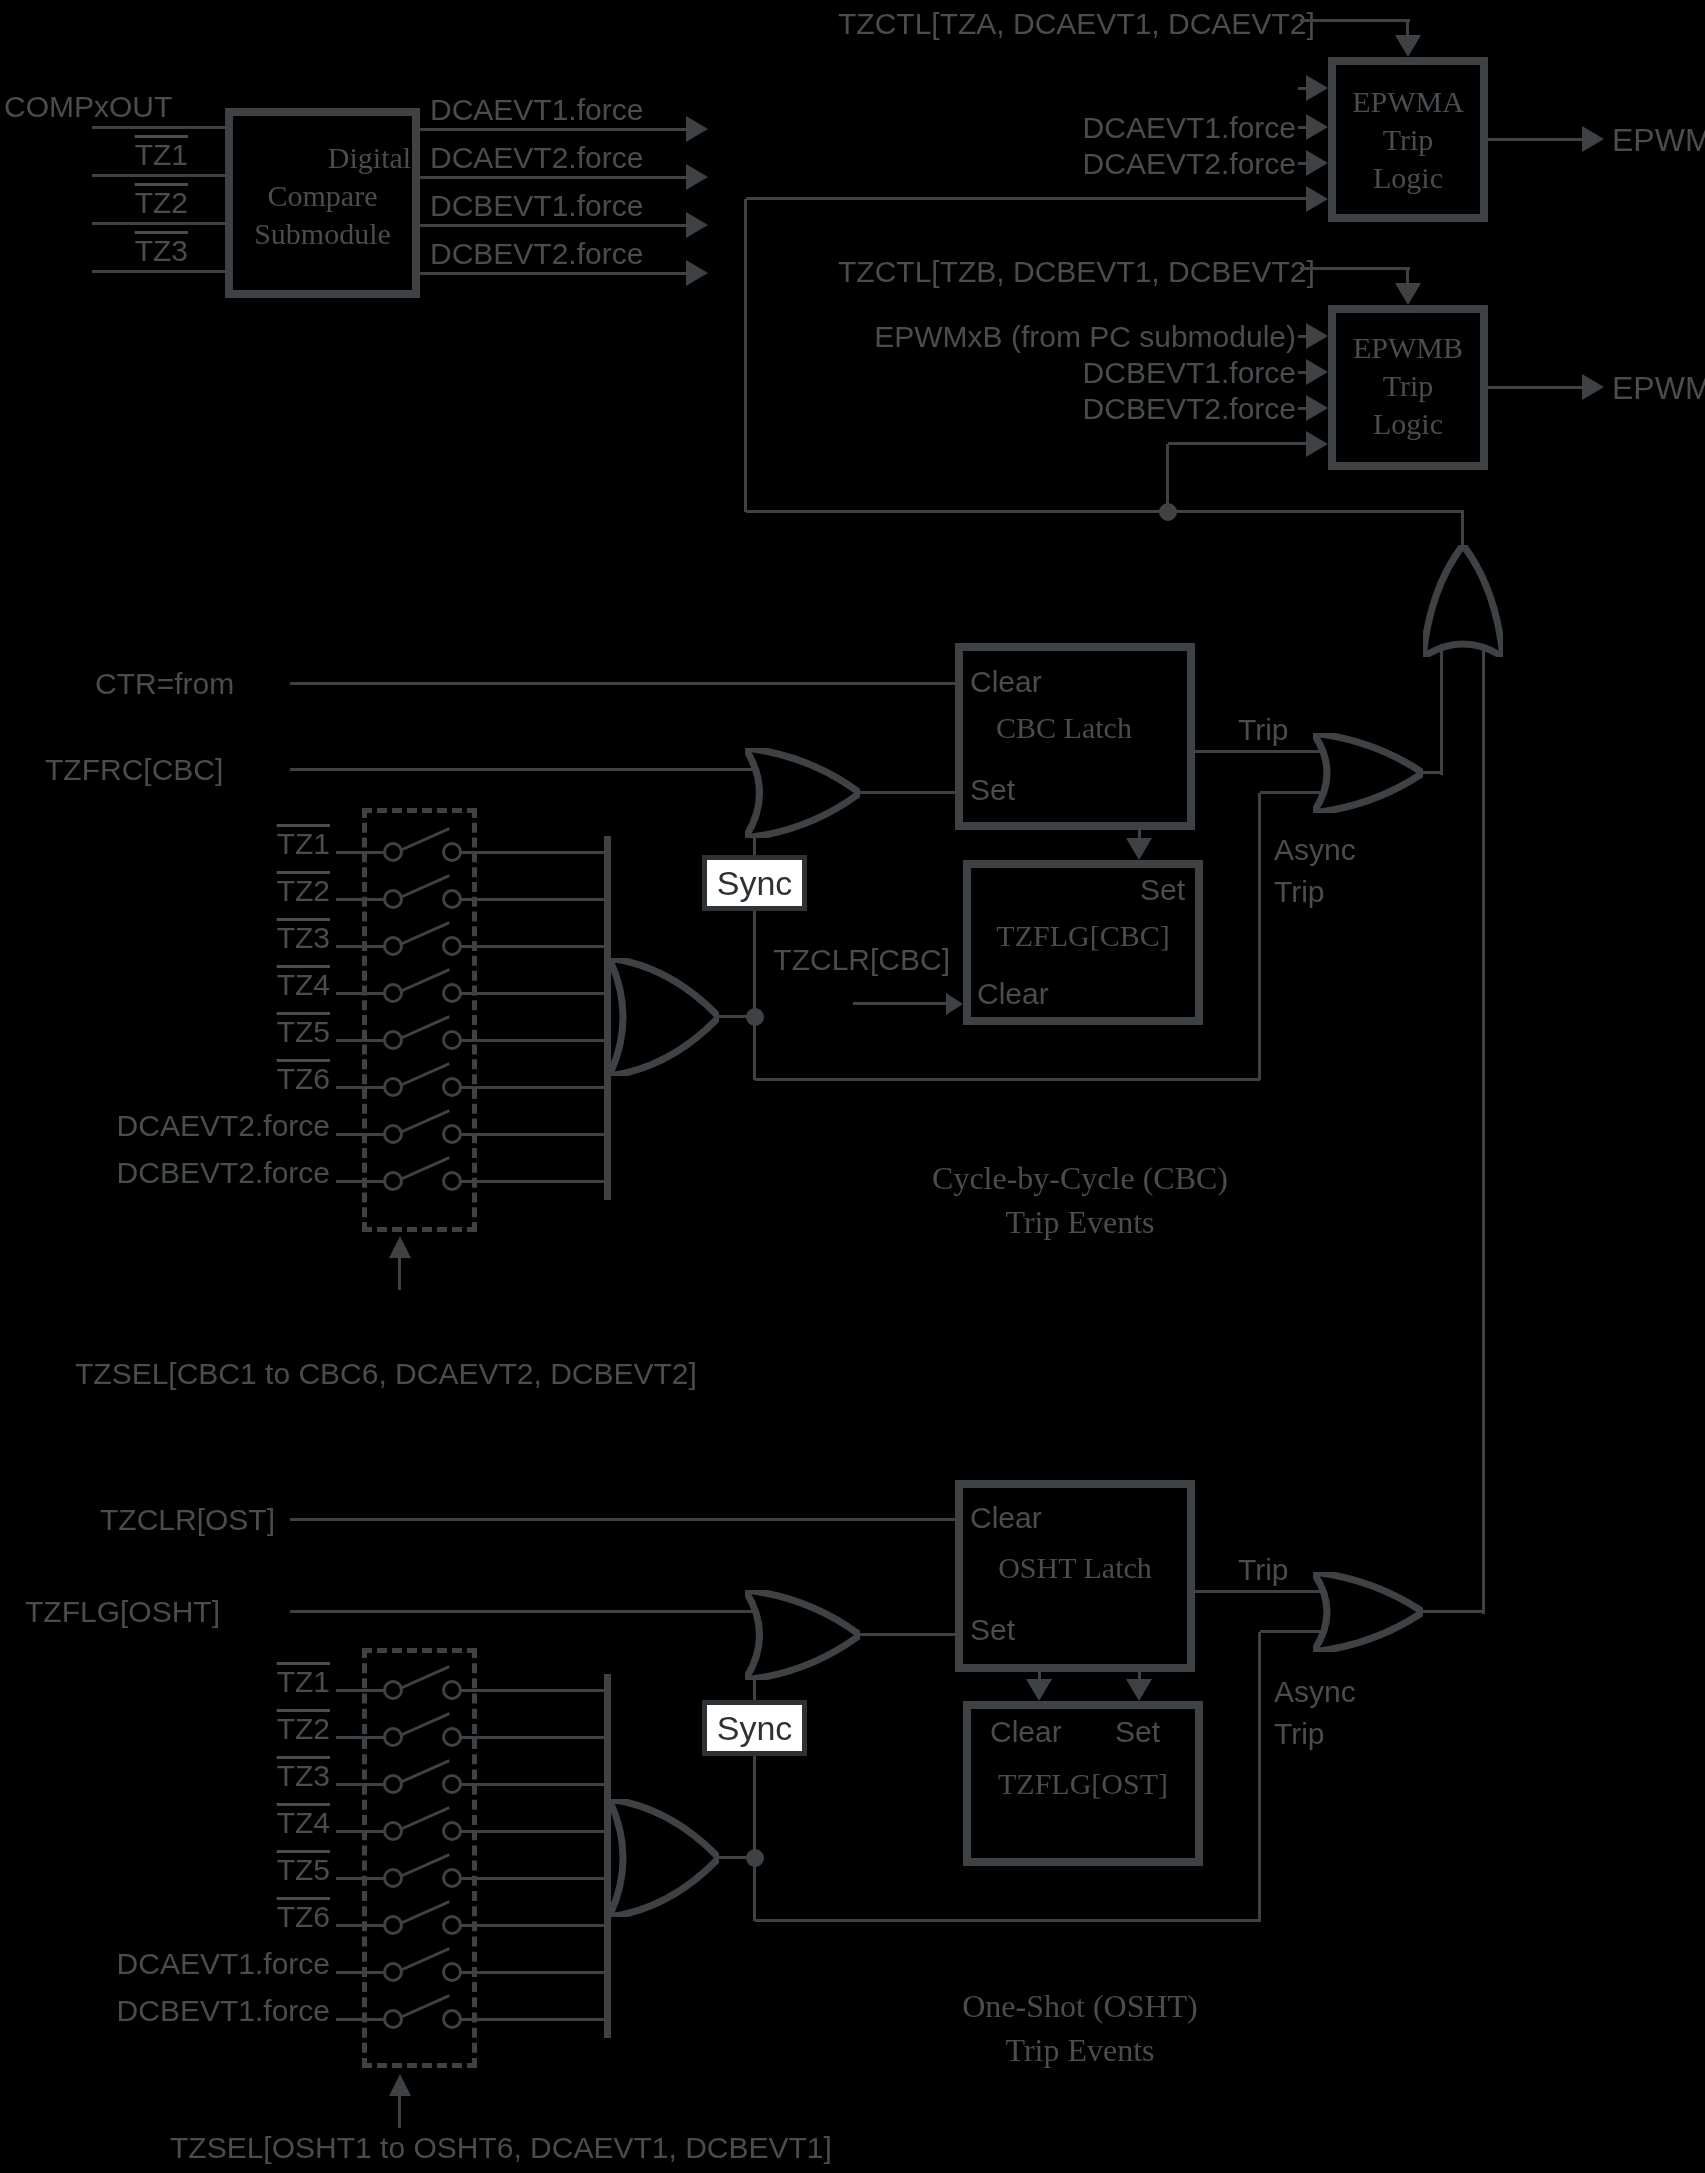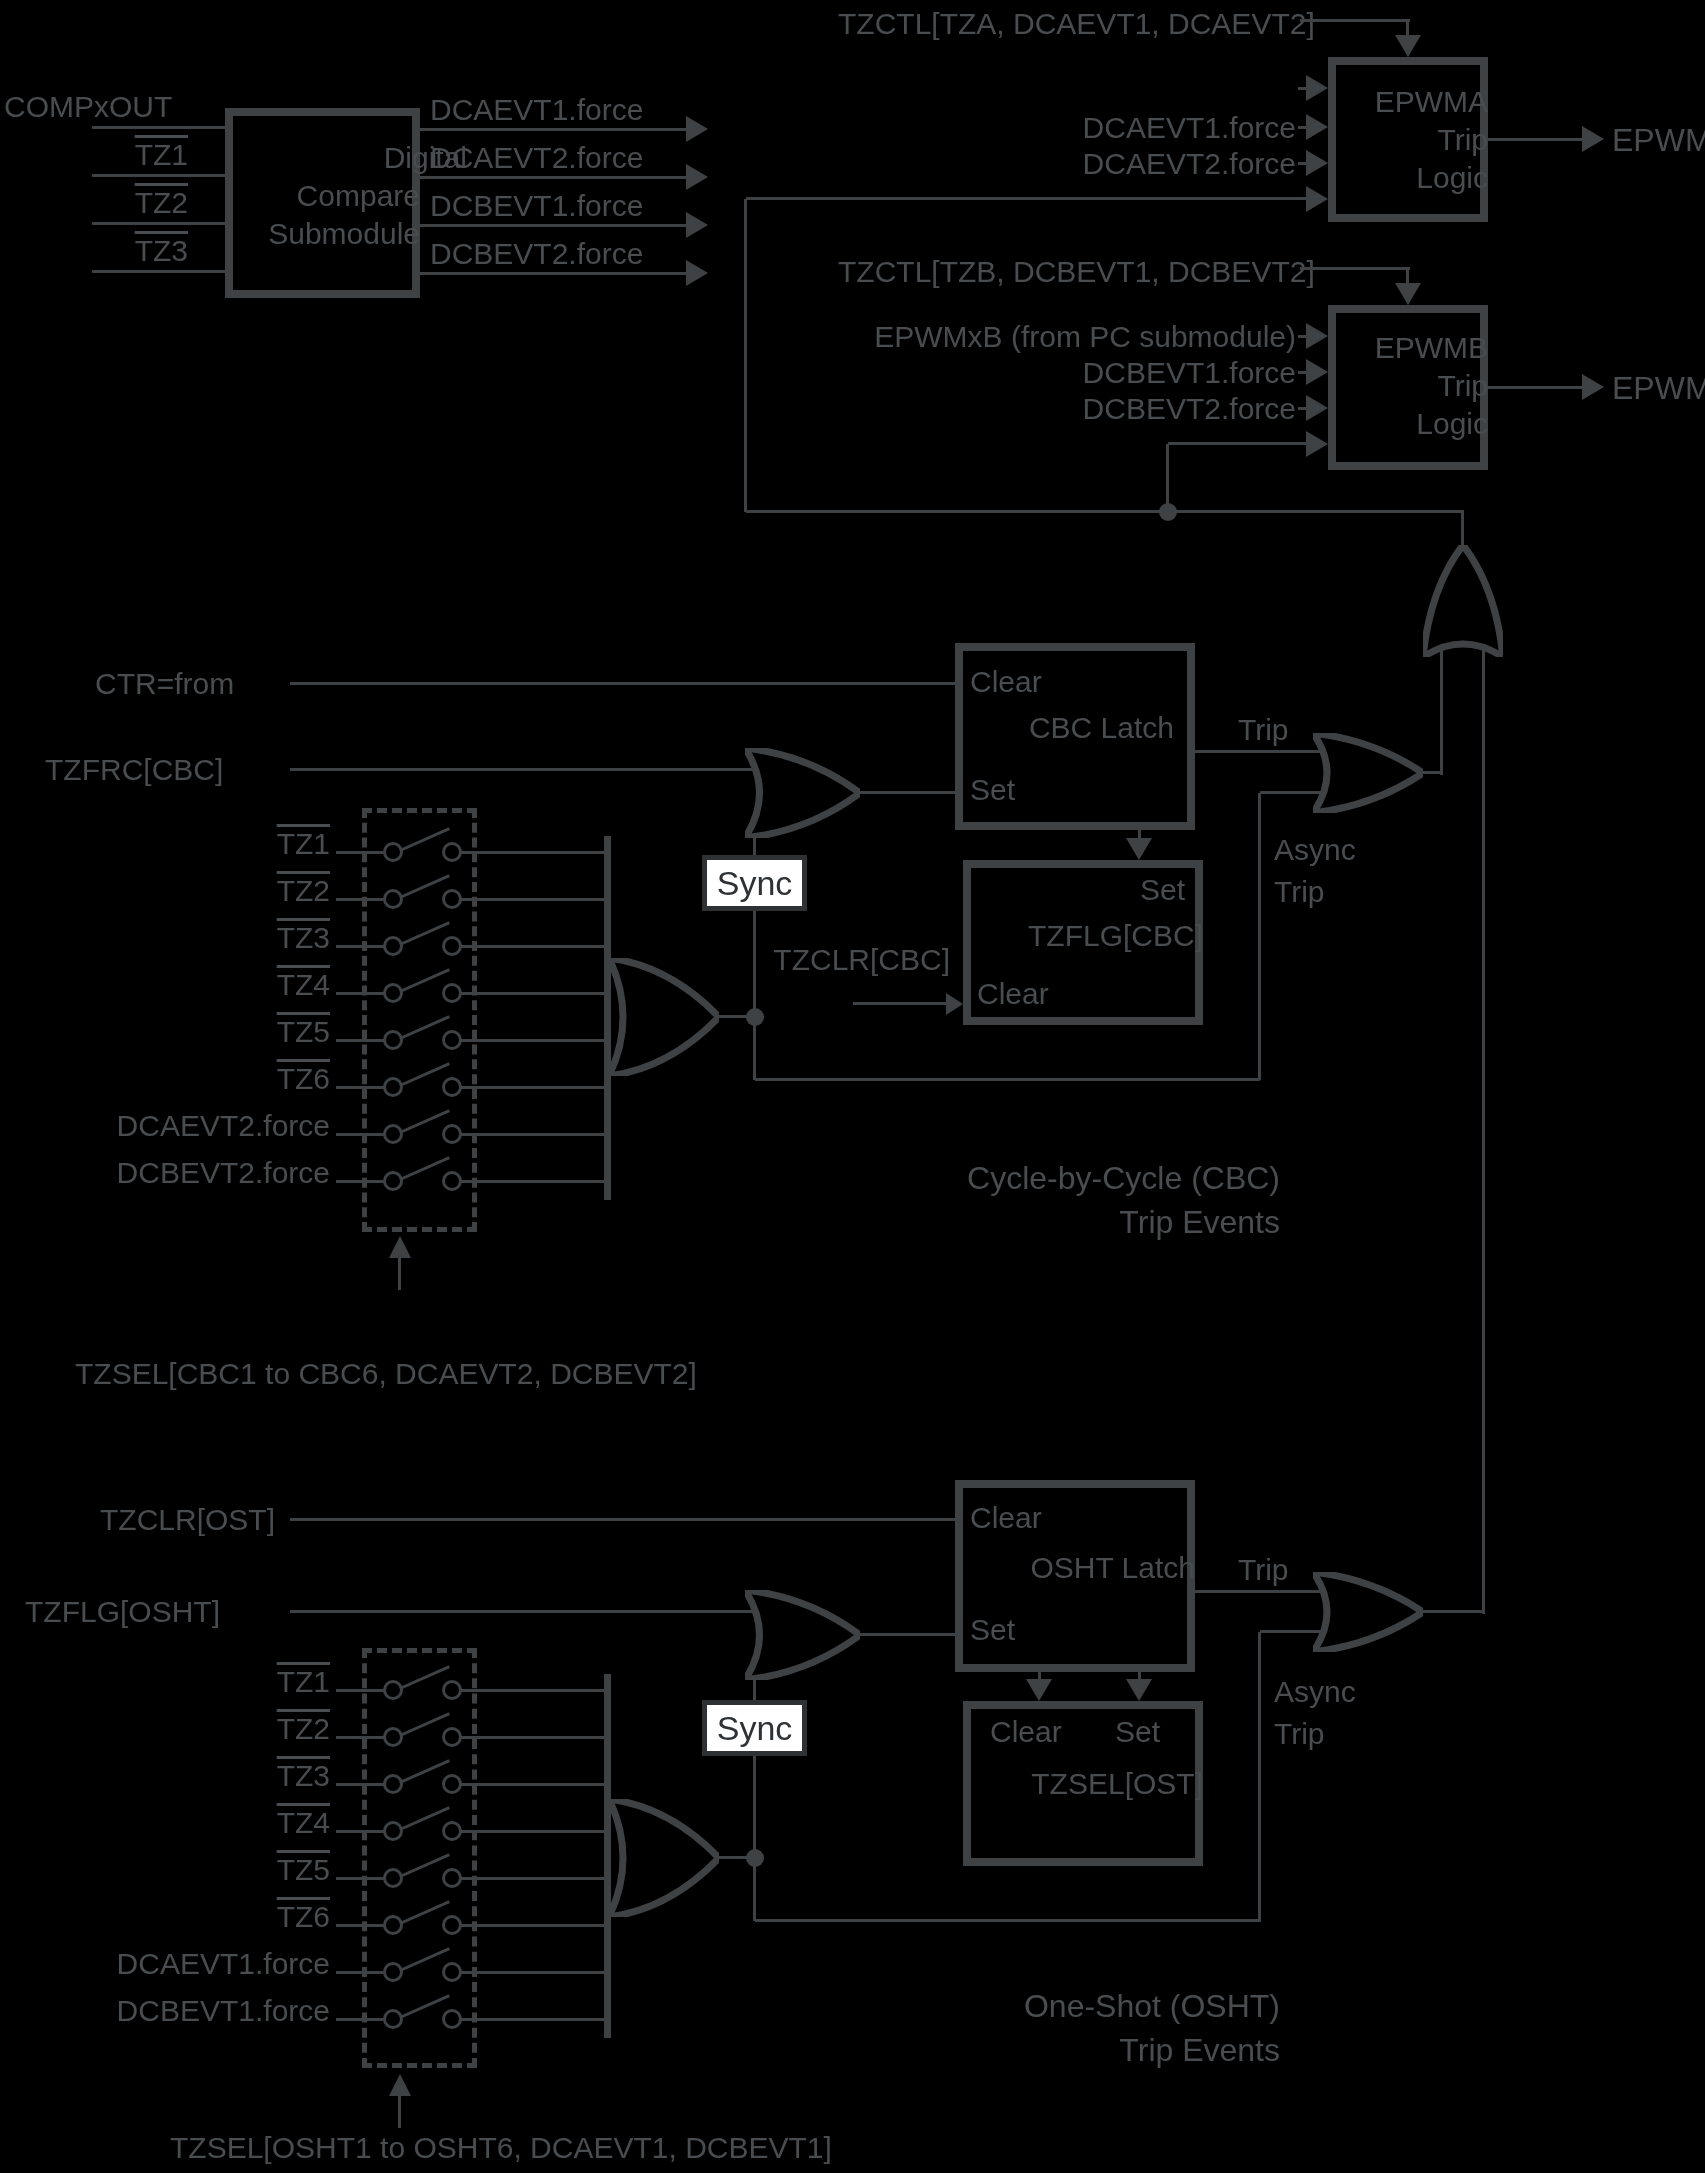--- a/index.html
+++ b/index.html
@@ -8,21 +8,21 @@
     --text:#494d50;
     --sync-bg:#ffffff;
     --sync-fg:#2f3235;
   }
   html,body{margin:0;padding:0;background:var(--bg);}
   #stage{position:relative;width:1705px;height:2173px;background:var(--bg);
          font-family:"Liberation Sans", sans-serif;overflow:hidden;}
   .w{position:absolute;background:var(--line);}
   .lab{position:absolute;color:var(--text);font-size:30px;line-height:36px;white-space:nowrap;}
   .r{text-align:right;}
-  .c{text-align:right;}
+  .c{text-align:center;font-family:Liberation Serif, serif;}
   .big{font-size:32px;}
   .ov{text-decoration:overline;}
   .box{position:absolute;border:8px solid var(--line);box-sizing:border-box;background:transparent;}
   .dash{position:absolute;border:5px dashed var(--line);box-sizing:border-box;}
   .dot{position:absolute;width:18px;height:18px;border-radius:50%;background:var(--line);}
   .tri-r{position:absolute;width:0;height:0;border-left:22px solid var(--line);border-top:13px solid transparent;border-bottom:13px solid transparent;}
   .tri-d{position:absolute;width:0;height:0;border-top:22px solid var(--line);border-left:13px solid transparent;border-right:13px solid transparent;}
   .tri-u{position:absolute;width:0;height:0;border-bottom:22px solid var(--line);border-left:11px solid transparent;border-right:11px solid transparent;}
   .tri-rs{position:absolute;width:0;height:0;border-left:17px solid var(--line);border-top:11px solid transparent;border-bottom:11px solid transparent;}
   .sync{position:absolute;width:105px;height:56px;background:var(--sync-bg);border:5px solid var(--sync-fg);box-sizing:border-box;color:var(--sync-fg);font-size:34px;text-align:center;line-height:46px;z-index:5;}
@@ -294,21 +294,21 @@
   <div class="sync" style="left:702px;top:1700px;"><span>Sync</span></div>
 
   <div class="w" style="left:1038px;top:1672px;width:3px;height:11px;"></div>
   <div class="tri-d" style="left:1026px;top:1679px;"></div>
   <div class="w" style="left:1138px;top:1672px;width:3px;height:11px;"></div>
   <div class="tri-d" style="left:1126px;top:1679px;"></div>
 
   <div class="box" style="left:963px;top:1701px;width:240px;height:165px;"></div>
   <span class="lab" style="left:990px;top:1714px;">Clear</span>
   <span class="lab" style="left:1115px;top:1714px;">Set</span>
-  <span class="lab c" style="left:963px;top:1766px;width:240px;">TZSEL[OST]</span>
+  <span class="lab c" style="left:963px;top:1766px;width:240px;">TZFLG[OST]</span>
 
   <div class="dash" style="left:362px;top:1648px;width:115px;height:420px;"></div>
   <div class="w" style="left:604px;top:1674px;width:7px;height:364px;"></div>
 
   <div class="swrow" style="top:1664px;">
     <span class="sw-lab ov">TZ1</span>
     <div class="sw-in"></div>
       <div class="sw-c c1"></div>
       <div class="sw-bl"></div>
       <div class="sw-c c2"></div>

